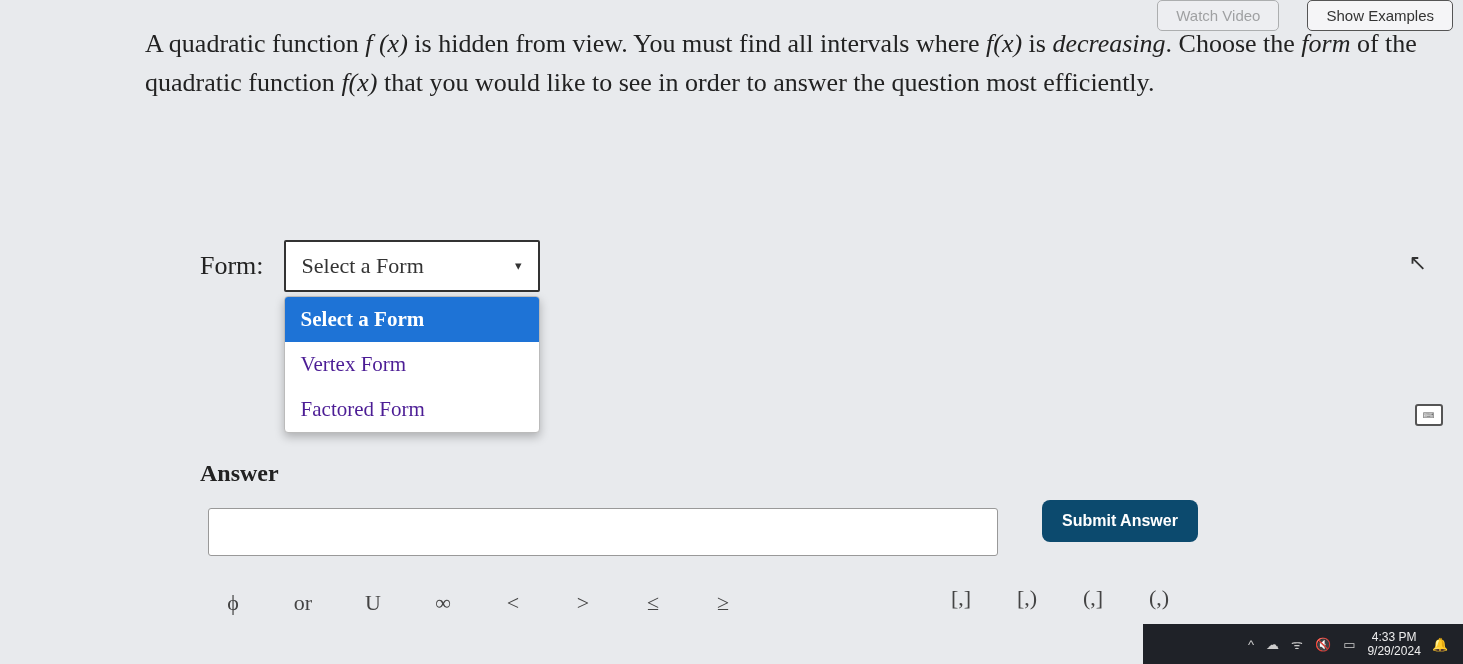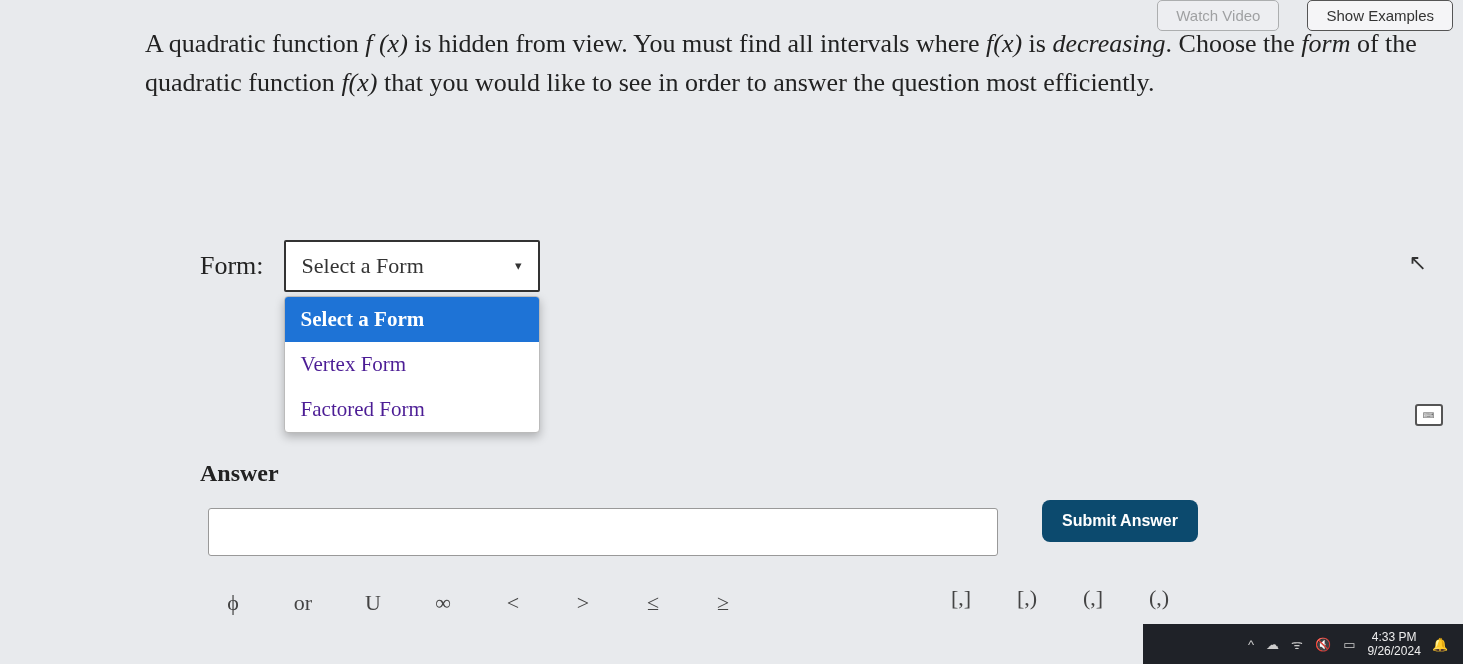--- a/index.html
+++ b/index.html
@@ -253,16 +253,16 @@
 </div>
 
 <div class="taskbar">
   <span class="tray-ico">^</span>
   <span class="tray-ico">☁</span>
   <span class="tray-ico">ᯤ</span>
   <span class="tray-ico">🔇</span>
   <span class="tray-ico">▭</span>
   <div class="time-box">
     <div>4:33 PM</div>
-    <div>9/26/2024</div>
+    <div>9/29/2024</div>
   </div>
   <span class="tray-ico">🔔</span>
 </div>
 
 </body></html>

